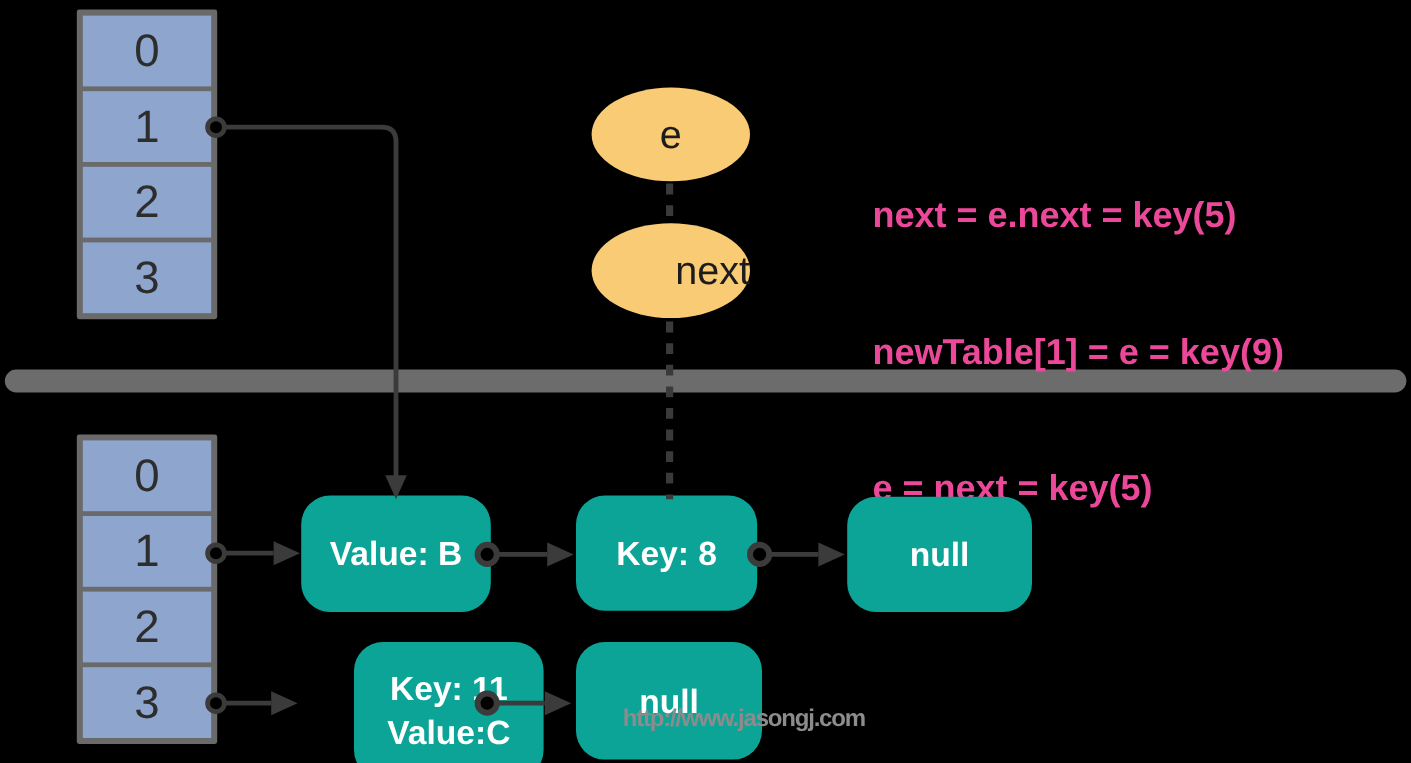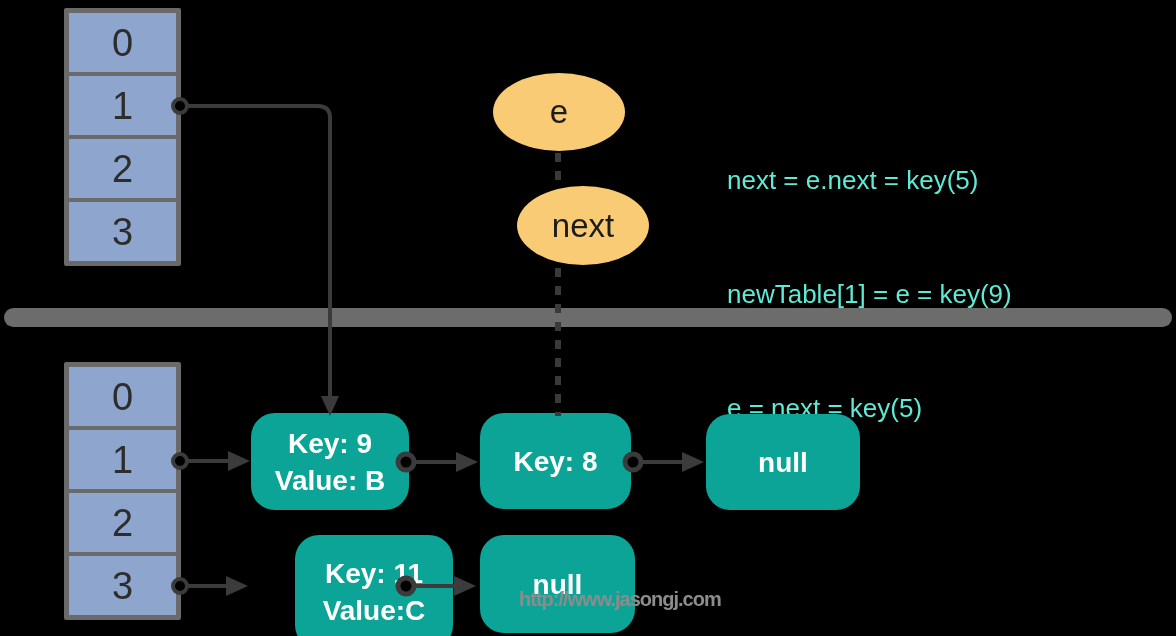--- a/index.html
+++ b/index.html
@@ -24,21 +24,21 @@
   }
   
   .ellipse{
     position:absolute;background:#f9cb74;border-radius:50%;
     display:flex;align-items:center;justify-content:center;
     color:#1c1c1c;font-size:33px;z-index:2;
   }
   
   .code{
     position:absolute;left:727px;top:85px;z-index:2;
-    color:#5eead4;font-size:26px;font-weight:400;line-height:38px;white-space:pre;
+    color:#ec4899;font-size:30px;font-weight:700;line-height:38px;white-space:pre;
   }
   
   .node{
     position:absolute;background:#0ca496;border-radius:24px;z-index:2;
     display:flex;flex-direction:column;align-items:center;justify-content:center;
     color:#fff;font-size:28px;font-weight:700;line-height:37px;
   }
   
   .watermark{
     position:absolute;left:519px;top:588px;z-index:20;
@@ -80,32 +80,31 @@
     <div class="cell">
         <span>3</span>
       </div>
   </div>
 
   <div class="divider"></div>
 
   <div class="ellipse" style="left:493px;top:73px;width:132px;height:78px;">
     <span>e</span>
   </div>
-  <div class="ellipse" style="left:517px;top:186px;width:132px;height:79px;">
+  <div class="ellipse" style="left:493px;top:186px;width:132px;height:79px;justify-content:flex-end;">
     <span>next</span>
   </div>
 
   <div class="code">
     <div>next = e.next = key(5)</div>
     <div>newTable[1] = e = key(9)</div>
     <div>e = next = key(5)</div>
   </div>
 
   <div class="node" style="left:251px;top:413px;width:158px;height:97px;">
-    <div>Key: 9</div>
     <div>Value: B</div>
   </div>
   <div class="node" style="left:480px;top:413px;width:151px;height:96px;">
     <div>Key: 8</div>
   </div>
   <div class="node" style="left:706px;top:414px;width:154px;height:96px;">
     <div>null</div>
   </div>
   <div class="node" style="left:251px;top:535px;width:158px;height:114px;margin-left:44px;">
     <div>Key: 11</div>

